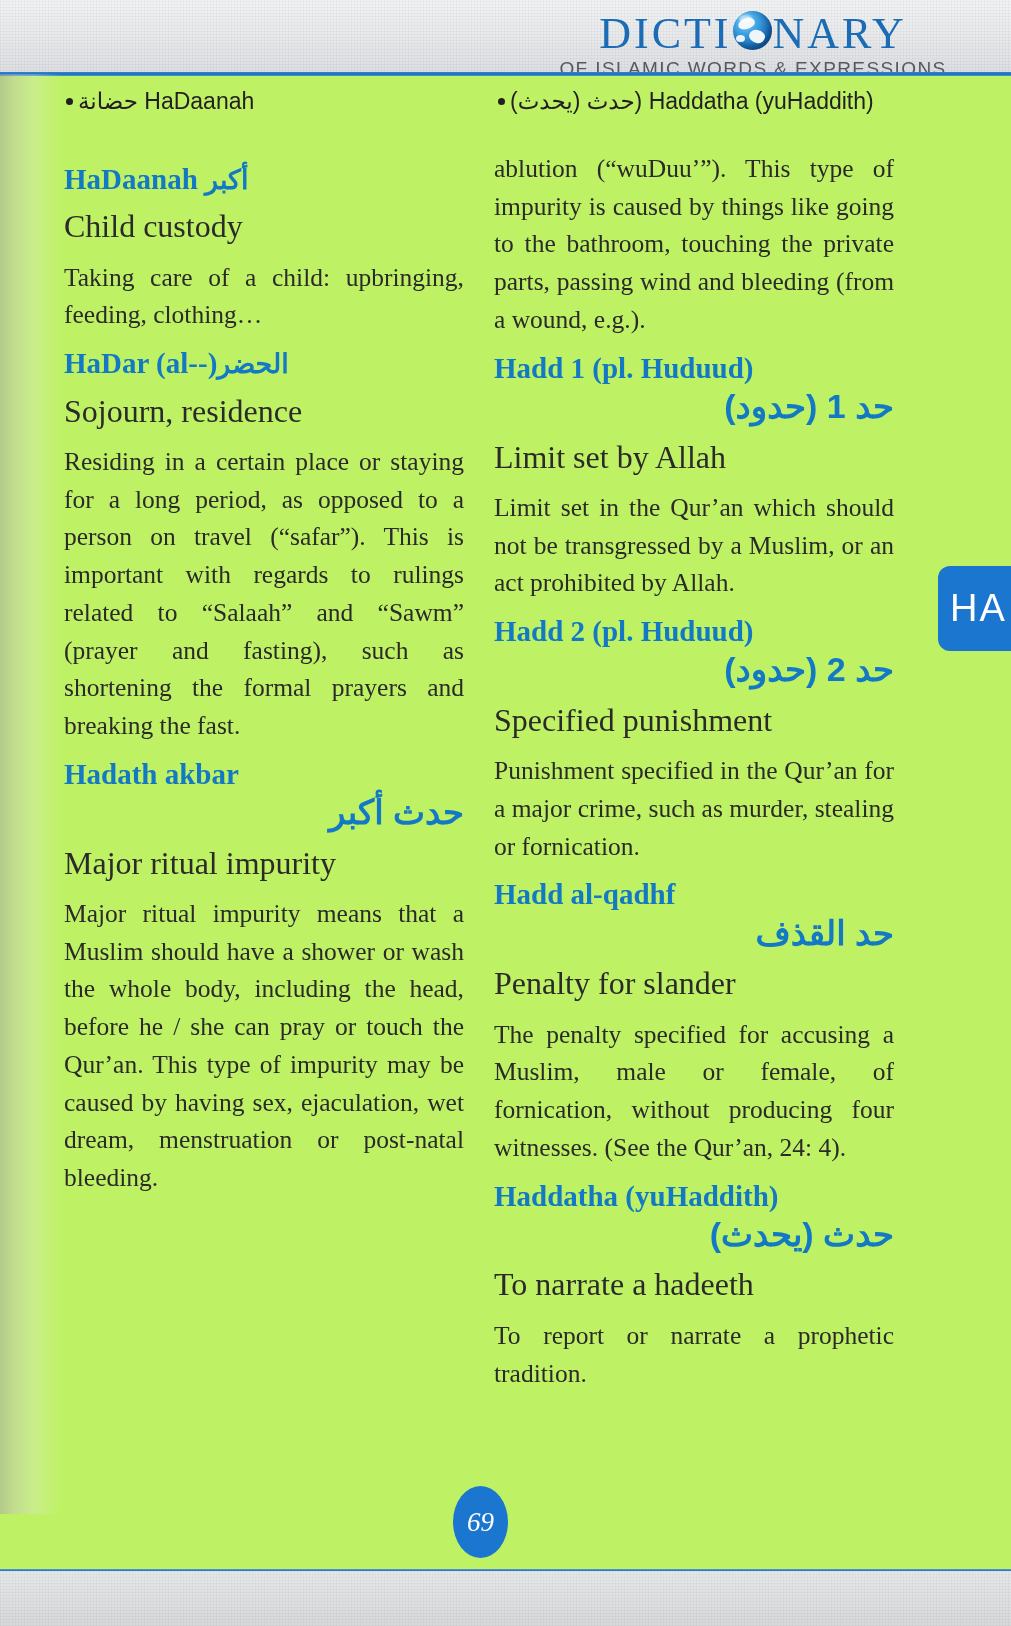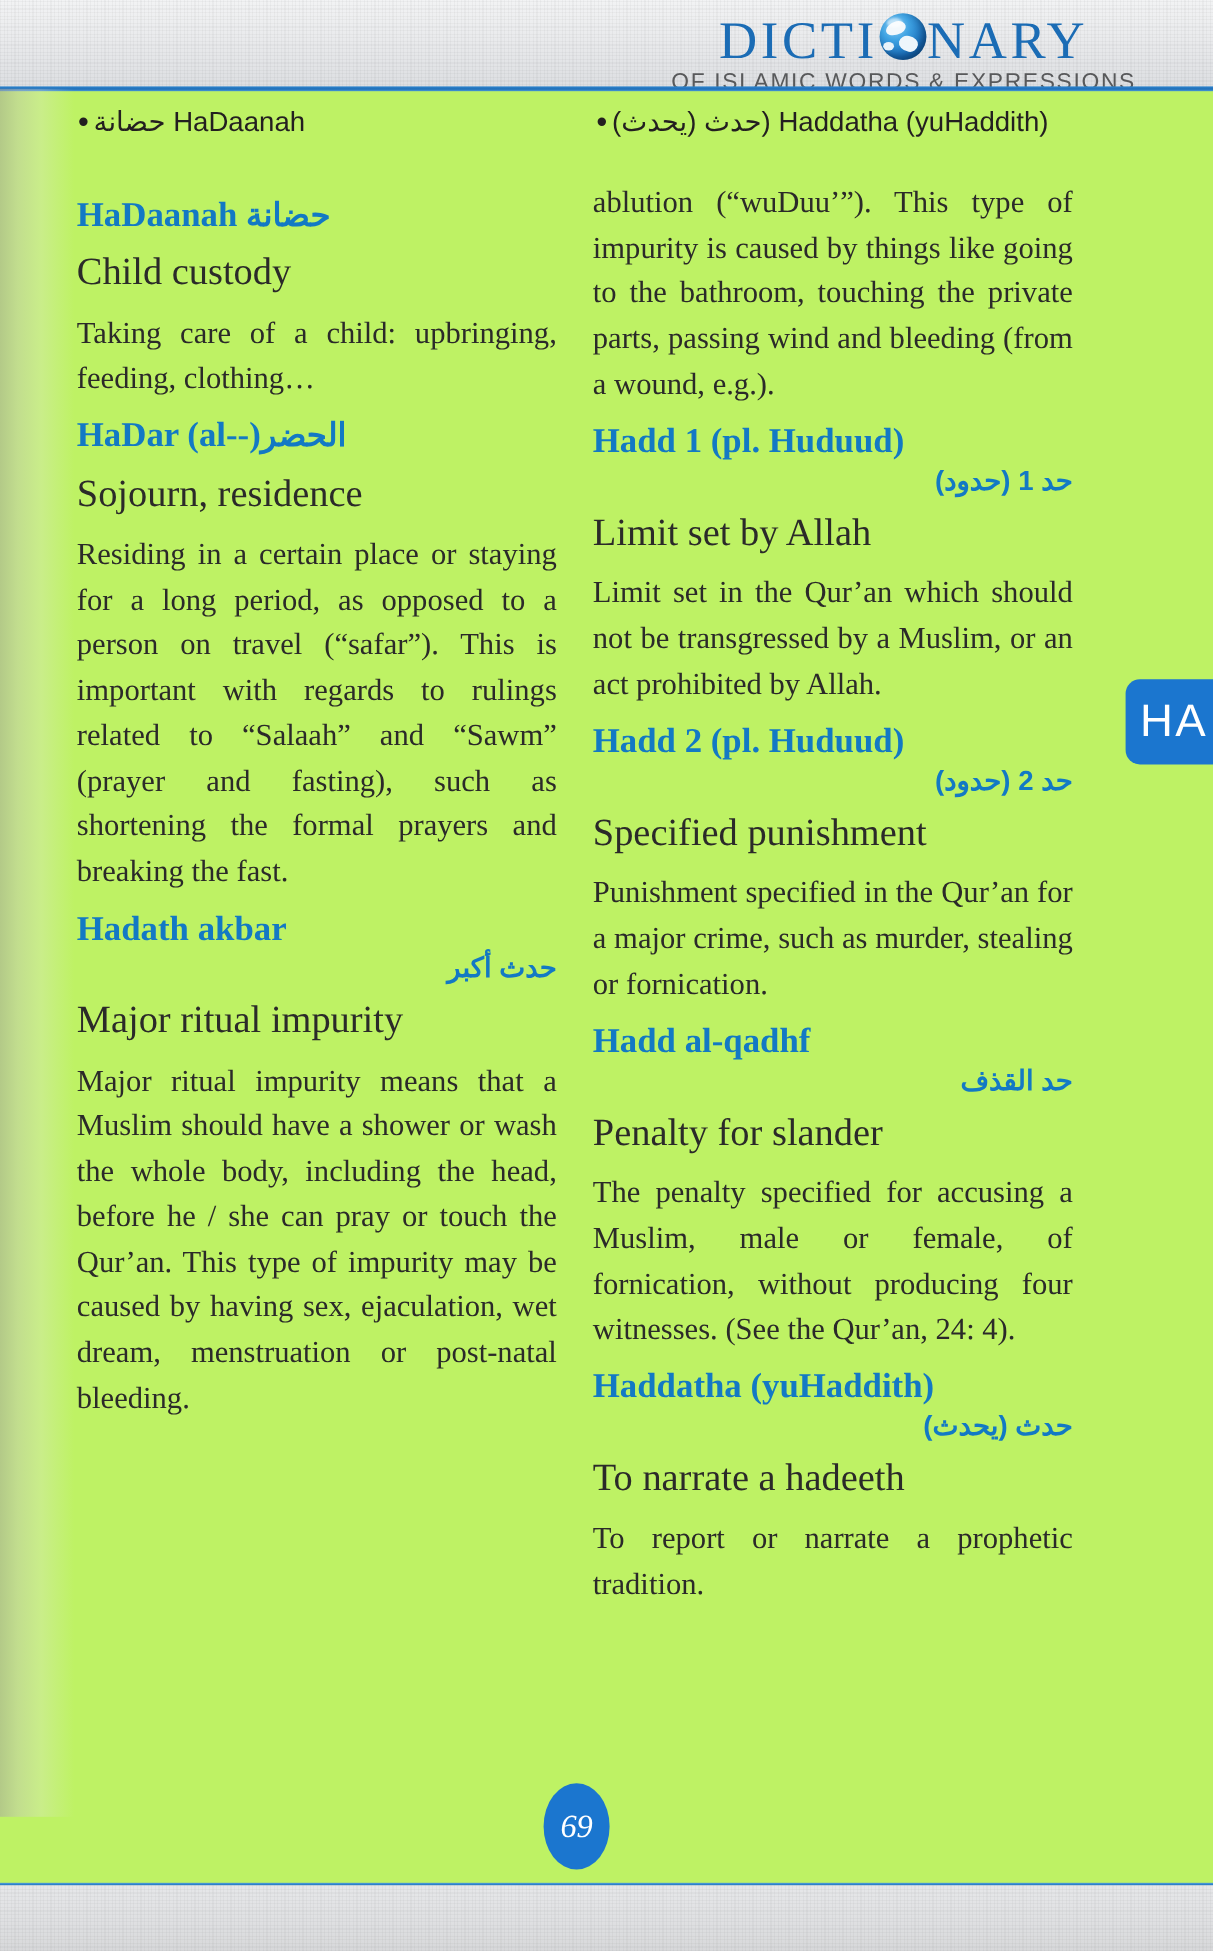--- a/index.html
+++ b/index.html
@@ -161,21 +161,21 @@
     font-size: 29px;
     line-height: 1.22;
     margin: 12px 0 6px 0;
   }
   .entry-head .ar {
     font-size: 27px;
     font-weight: bold;
   }
   .entry-head .ar-line {
     display: block;
-    font-size: 23px;
+    font-size: 34px;
   }
   .gloss {
     font-size: 32px;
     line-height: 1.48;
     color: #2b2a29;
     margin: 6px 0 8px 0;
   }
   .body {
     font-size: 25.5px;
     line-height: 1.48;
@@ -185,21 +185,21 @@
     margin: 6px 0 8px 0;
   }
   .first-para { margin-top: 0; }
 
   
   .thumb-tab {
     position: absolute;
     left: 938px;
     top: 566px;
     width: 73px;
-    height: 71px;
+    height: 85px;
     background: #1b76cf;
     border-radius: 12px 0 0 12px;
     color: #ffffff;
     font-family: "Liberation Sans", "DejaVu Sans", sans-serif;
     font-size: 38px;
     font-weight: 500;
     letter-spacing: 2px;
     display: flex;
     align-items: center;
     padding-left: 12px;
@@ -255,21 +255,21 @@
   <div class="runhead runhead-left">
     <span class="bullet"></span><span class="ar">HaDaanah حضانة</span>
   </div>
   <div class="runhead runhead-right">
     <span class="bullet"></span><span class="ar">Haddatha (yuHaddith) (حدث (يحدث)</span>
   </div>
 
   <div class="col col-left">
 
     <div class="entry">
-      <div class="entry-head"><span>HaDaanah </span><span class="ar">حضانة</span></div>
+      <div class="entry-head"><span>HaDaanah </span><span class="ar">أكبر</span></div>
       <div class="gloss">Child custody</div>
       <div class="body">Taking care of a child: upbringing, feeding, clothing…</div>
     </div>
 
     <div class="entry">
       <div class="entry-head"><span>HaDar (al--)</span><span class="ar">الحضر</span></div>
       <div class="gloss">Sojourn, residence</div>
       <div class="body">Residing in a certain place or staying for a long period, as opposed to a person on travel (“safar”). This is important with regards to rulings related to “Salaah” and “Sawm” (prayer and fasting), such as shortening the formal prayers and breaking the fast.</div>
     </div>
 

